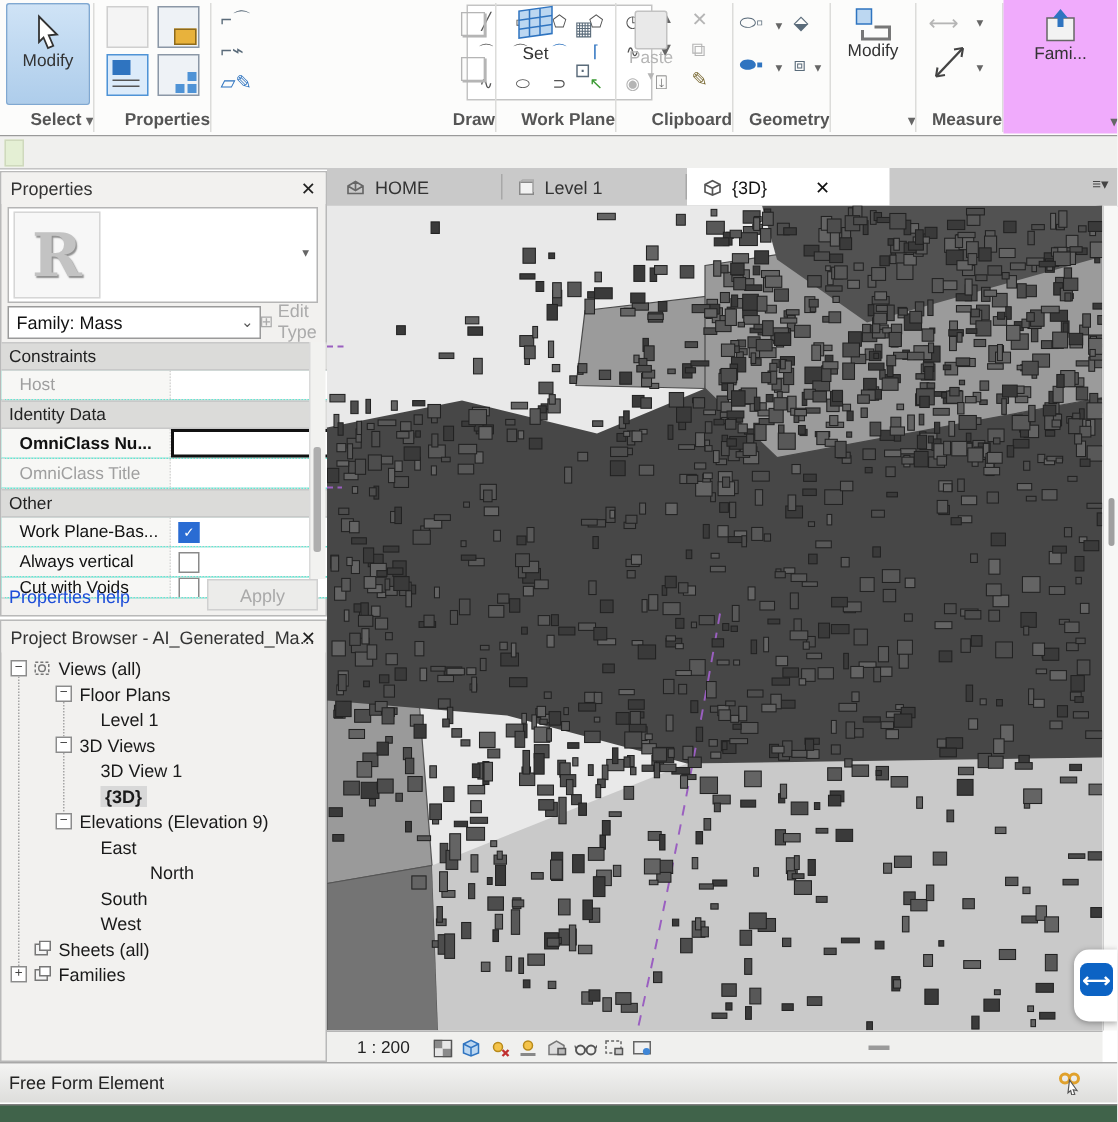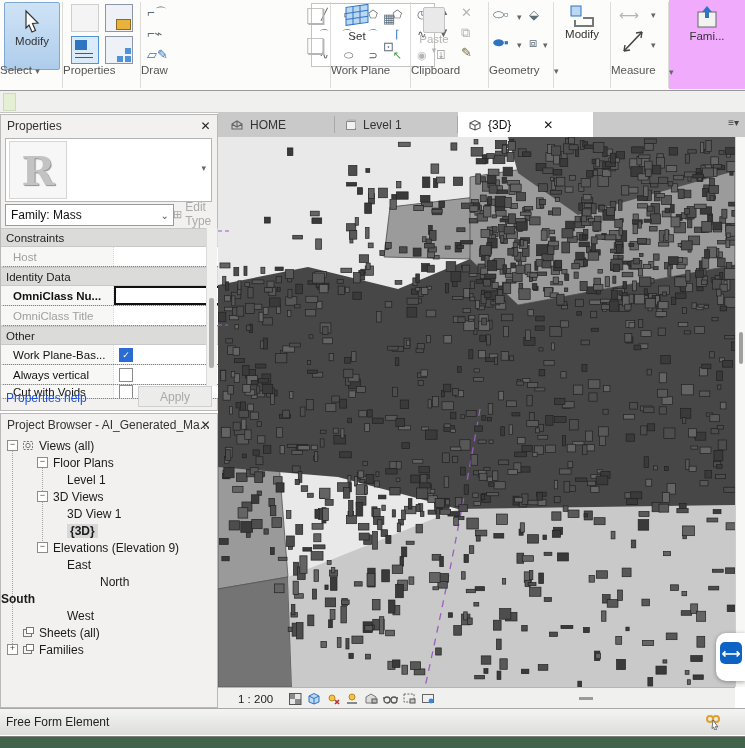--- a/index.html
+++ b/index.html
@@ -2,21 +2,21 @@
 <html><head>
 <meta charset="utf-8">
 <style>
   html,body{margin:0;padding:0;}
   .stage{position:relative;width:745px;height:748px;overflow:hidden;background:#fff;
          font-family:"Liberation Sans",sans-serif;color:#222;-webkit-font-smoothing:antialiased;}
   .abs{position:absolute;}
   
   .ribbon{left:0;top:0;width:745px;height:90px;background:#fcfcfb;border-bottom:1px solid #9a9a9a;}
   .rsep{position:absolute;top:2px;bottom:2px;width:1px;background:#dcdcda;}
-  .panel-label{position:absolute;bottom:12px;left:0;right:0;text-align:left;font-size:11.5px;color:#555;}
+  .panel-label{position:absolute;bottom:2px;left:0;right:0;text-align:right;font-size:11.5px;color:#555;font-weight:bold;}
   .bigbtn{position:absolute;display:flex;flex-direction:column;align-items:center;justify-content:flex-start;font-size:11.5px;color:#333;}
   .modify-big{left:4px;top:2px;width:54px;height:66px;background:linear-gradient(#cfe3f6,#aecdeb);
               border:1px solid #7fa8d2;border-radius:2px;}
   .cursor-ic{width:22px;height:26px;margin-top:6px;}
   .mini{position:absolute;font-size:13px;color:#5a6b7a;line-height:1;}
   .gicon{position:absolute;border:1px solid #8b97a6;background:#eef2f6;}
   .chev{font-size:9px;color:#666;}
   .drawgrid{position:absolute;left:170px;top:3px;width:122px;height:62px;border:1px solid #c3c3c3;background:#fff;
             display:grid;grid-template-columns:repeat(5,1fr);grid-template-rows:repeat(3,1fr);}
   .drawgrid span{display:flex;align-items:center;justify-content:center;font-size:11px;color:#555;}
@@ -38,21 +38,21 @@
           font-weight:bold;font-size:40px;color:#c3c3c3;text-shadow:1px 1px 1px #8f8f8f;}
   .combo{position:absolute;left:4px;top:89px;width:162px;height:20px;background:#fff;border:1px solid #9a9a9a;
          font-size:12px;display:flex;align-items:center;padding-left:5px;color:#111;}
   .combo .chevd{position:absolute;right:4px;color:#555;font-size:10px;}
   .edittype{position:absolute;left:172px;top:89px;width:44px;height:20px;font-size:12px;color:#ababab;
             display:flex;align-items:center;gap:3px;}
   .grid{position:absolute;left:0;top:113px;width:244px;}
   .ghead{height:17px;background:#dbdbd9;border-top:1px solid #c8c8c8;border-bottom:1px solid #c8c8c8;
          font-size:11.5px;color:#222;display:flex;align-items:center;padding-left:5px;position:relative;}
   .ghead .dbl{position:absolute;right:6px;top:3px;font-size:9px;color:#444;transform:rotate(-90deg);}
-  .grow{height:19px;display:flex;border-bottom:1px dotted #d8d8d8;font-size:11.5px;background:#14b8a6;text-align:center;}
+  .grow{height:19px;display:flex;border-bottom:1px dotted #d8d8d8;font-size:11.5px;background:#5eead4;text-align:center;}
   .glabel{width:100px;padding-left:12px;display:flex;align-items:center;color:#111;background:#f7f7f5;border-right:1px dotted #d8d8d8;}
   .gval{flex:1;display:flex;align-items:center;padding-left:3px;background:#fff;}
   .glabel.off{color:#9f9f9f;}
   .focuscell{outline:2px solid #111;outline-offset:-2px;}
   .cb{width:12px;height:12px;border:1px solid #8a8a8a;background:#fff;margin-left:2px;
       display:flex;align-items:center;justify-content:center;font-size:9px;color:#fff;}
   .cb.on{background:#2a6cd3;border-color:#2a6cd3;}
   .vscroll{position:absolute;right:0;width:10px;background:#f2f2f0;border-left:1px solid #dadada;}
   .vthumb{position:absolute;left:2px;width:5px;background:#aeaeae;border-radius:2px;}
   .prophelp{position:absolute;left:5px;bottom:5px;font-size:12px;color:#1d4ed8;}
@@ -341,21 +341,21 @@
           <div class="tog" style="left: 36px;">−</div>
           <span class="tlabel" style="margin-left: 52px;">Elevations (Elevation 9)</span>
         </div>
         <div class="trow">
           <span class="tlabel" style="margin-left: 66px;">East</span>
         </div>
         <div class="trow">
           <span class="tlabel" style="margin-left: 99px;">North</span>
         </div>
         <div class="trow">
-          <span class="tlabel" style=" font-weight: bold;">South</span>
+          <span class="tlabel" style="margin-left: 66px;">South</span>
         </div>
         <div class="trow">
           <span class="tlabel" style="margin-left: 66px;">West</span>
         </div>
         <div class="trow">
           <svg class="ticon" width="12" height="11" style="left: 21px; top: 3px;">
             <rect x="1.5" y="2.5" width="8" height="7" fill="#f4f4f4" stroke="#777"></rect>
             <rect x="4.5" y="0.5" width="7" height="6" fill="#fff" stroke="#777"></rect>
           </svg>
           <span class="tlabel" style="margin-left: 38px;">Sheets (all)</span>

